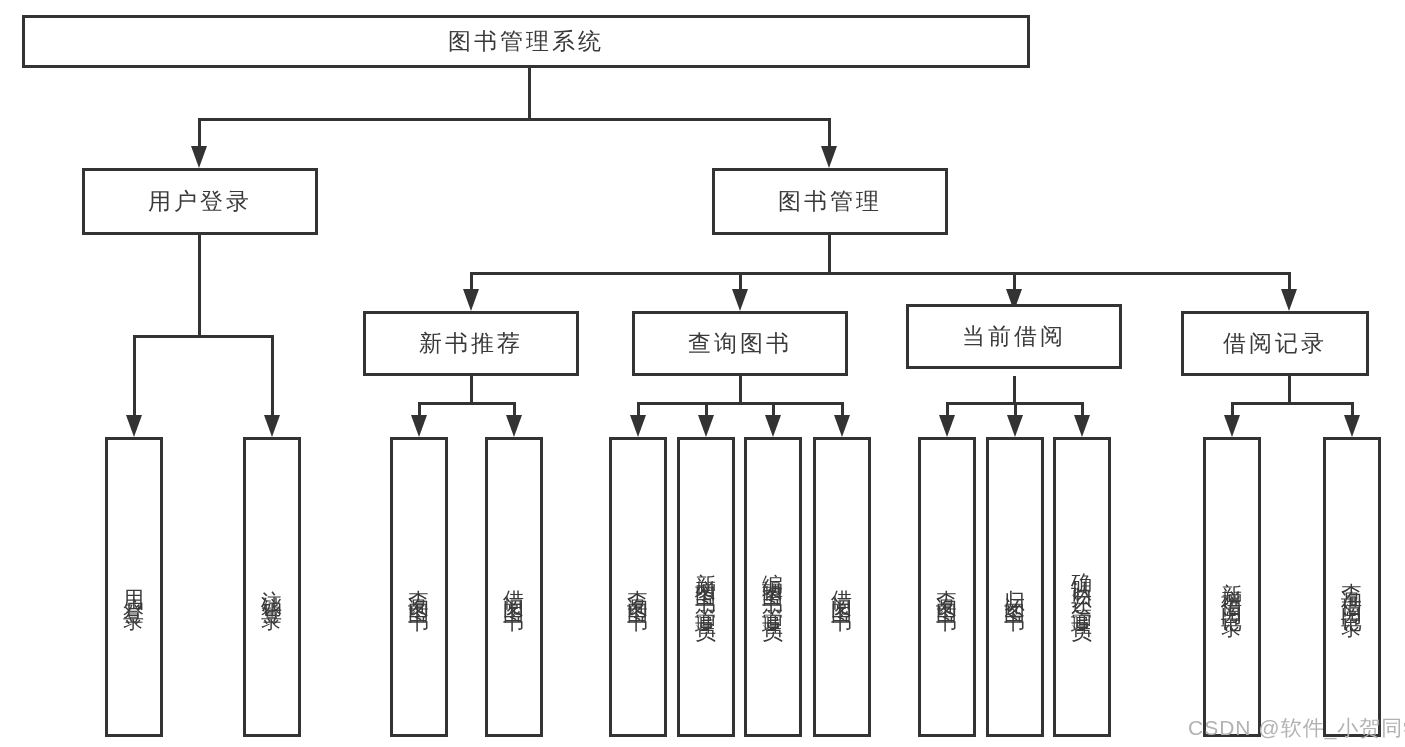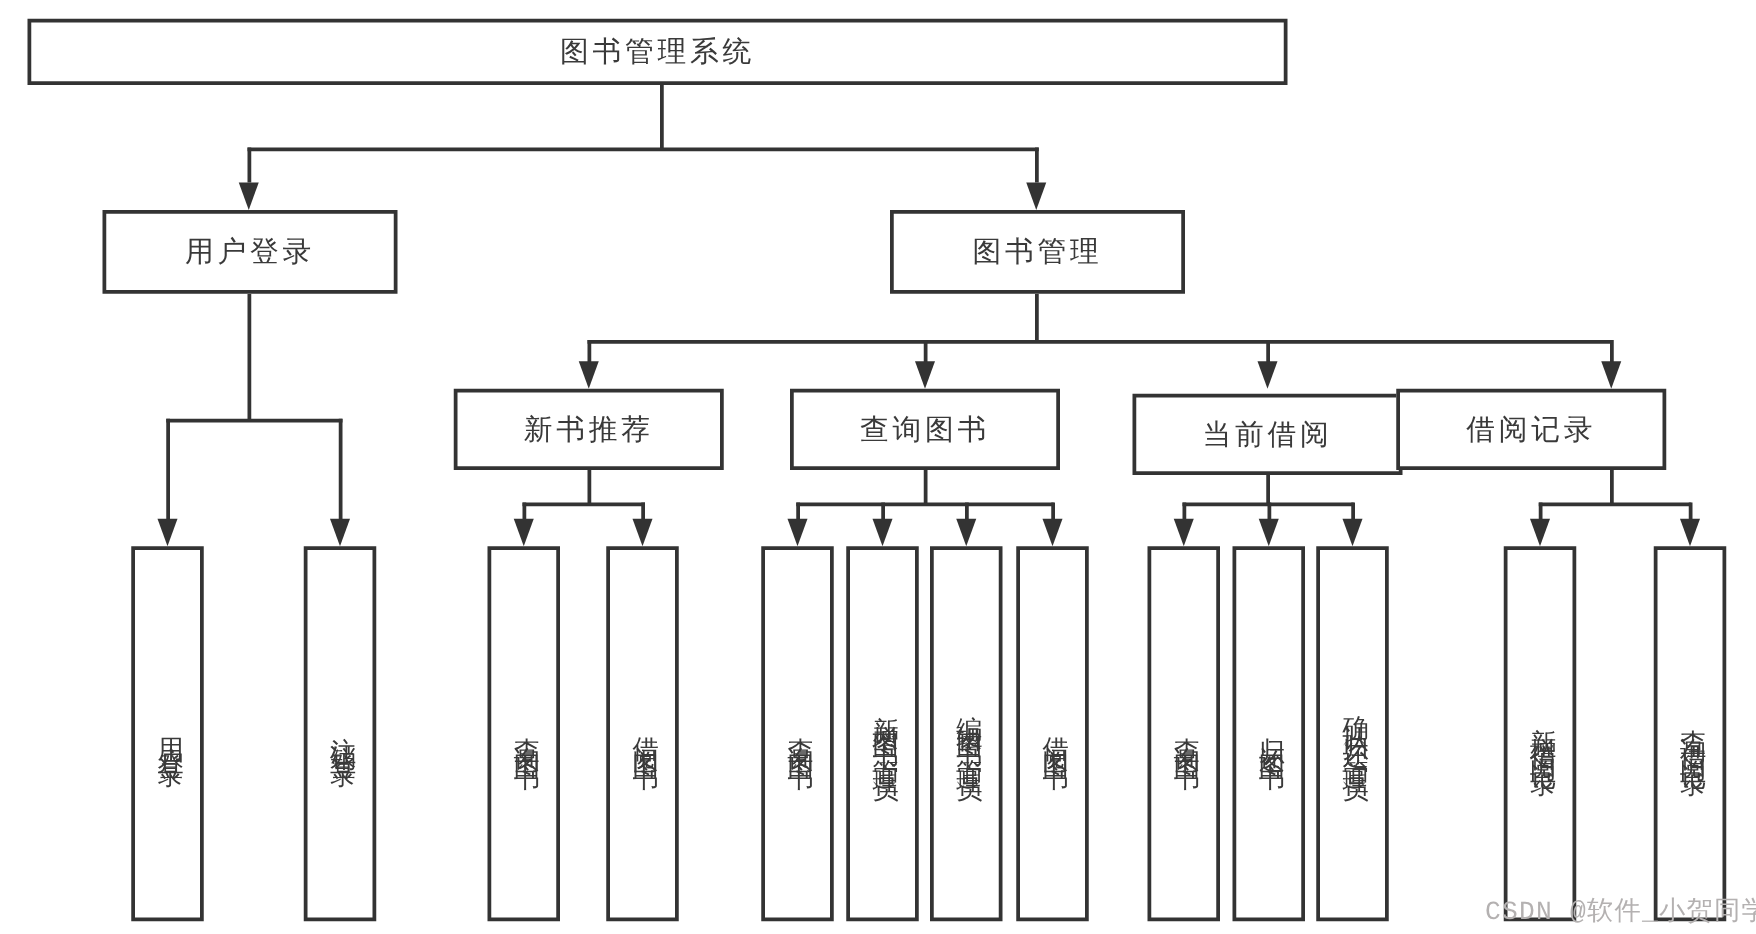--- a/index.html
+++ b/index.html
@@ -1,18 +1,18 @@
 <!DOCTYPE html>
 <html><head>
 <meta charset="utf-8">
 <style>
   html,body{margin:0;padding:0;background:#fff;}
   .canvas{
     position:relative;width:1405px;height:747px;background:#fff;overflow:hidden;
-    font-family:Liberation Mono, monospace;color:#3a3a3a;
+    font-family:Liberation Sans, sans-serif;color:#3a3a3a;
   }
   
   .l{position:absolute;background:#333;}
   
   .a{position:absolute;width:0;height:0;
      border-left:8px solid transparent;border-right:8px solid transparent;
      border-top:22px solid #333;}
   
   .hbox{position:absolute;box-sizing:border-box;border:3px solid #333;background:#fff;
         display:flex;align-items:center;justify-content:center;
@@ -90,22 +90,22 @@
   <div class="a" style="left:1224px;top:415px"></div>
   <div class="a" style="left:1344px;top:415px"></div>
 
   <div class="hbox" style="left:22px;top:15px;width:1008px;height:53px">图书管理系统</div>
 
   <div class="hbox" style="left:82px;top:168px;width:236px;height:67px">用户登录</div>
   <div class="hbox" style="left:712px;top:168px;width:236px;height:67px">图书管理</div>
 
   <div class="hbox" style="left:363px;top:311px;width:216px;height:65px">新书推荐</div>
   <div class="hbox" style="left:632px;top:311px;width:216px;height:65px">查询图书</div>
-  <div class="hbox" style="left:906px;top:315px;width:216px;height:65px">当前借阅</div>
-  <div class="hbox" style="left:1117px;top:311px;width:216px;height:65px">借阅记录</div>
+  <div class="hbox" style="left:906px;top:304px;width:216px;height:65px">当前借阅</div>
+  <div class="hbox" style="left:1181px;top:311px;width:188px;height:65px">借阅记录</div>
 
   <div class="vbox" style="left:105px">
     <span>用户登录</span>
     </div>
   <div class="vbox" style="left:243px">
     <span>注销登录</span>
     </div>
 
   <div class="vbox" style="left:390px">
     <span>查询图书</span>

